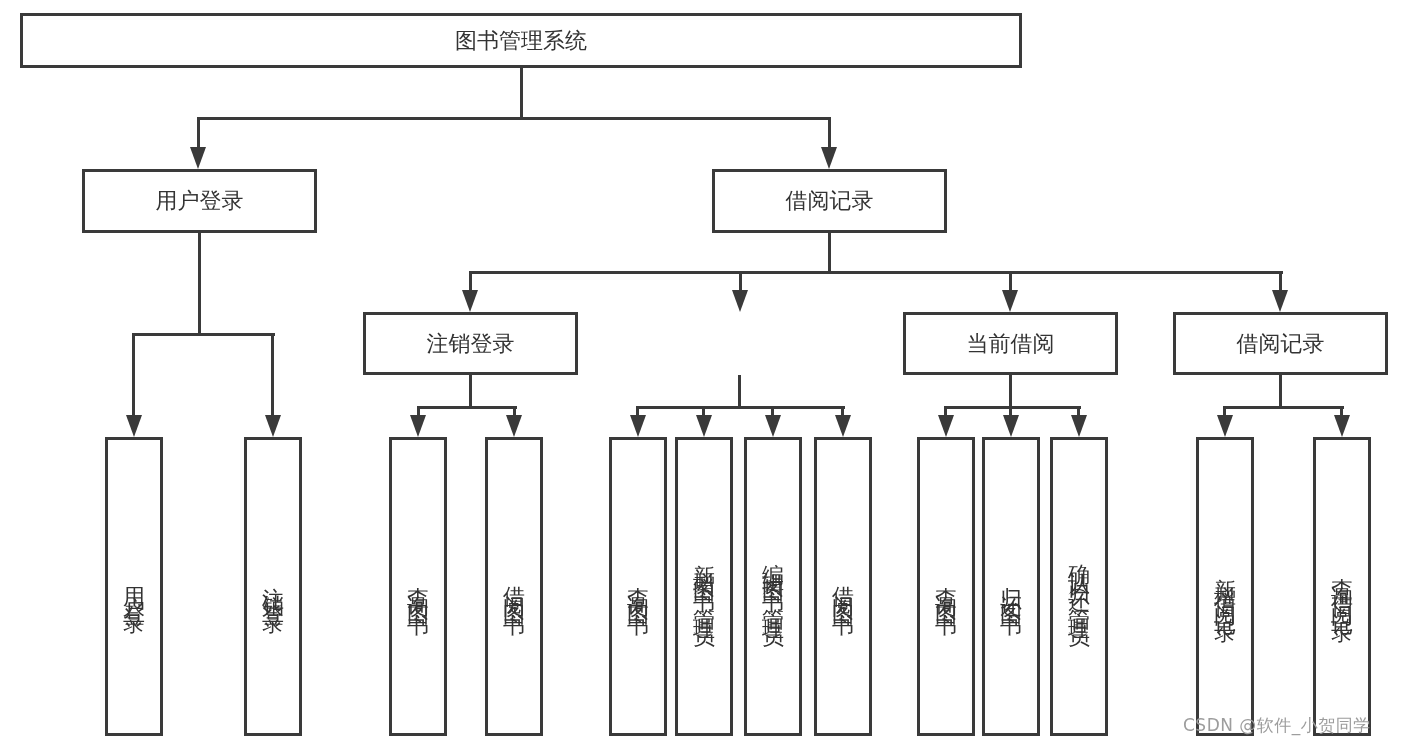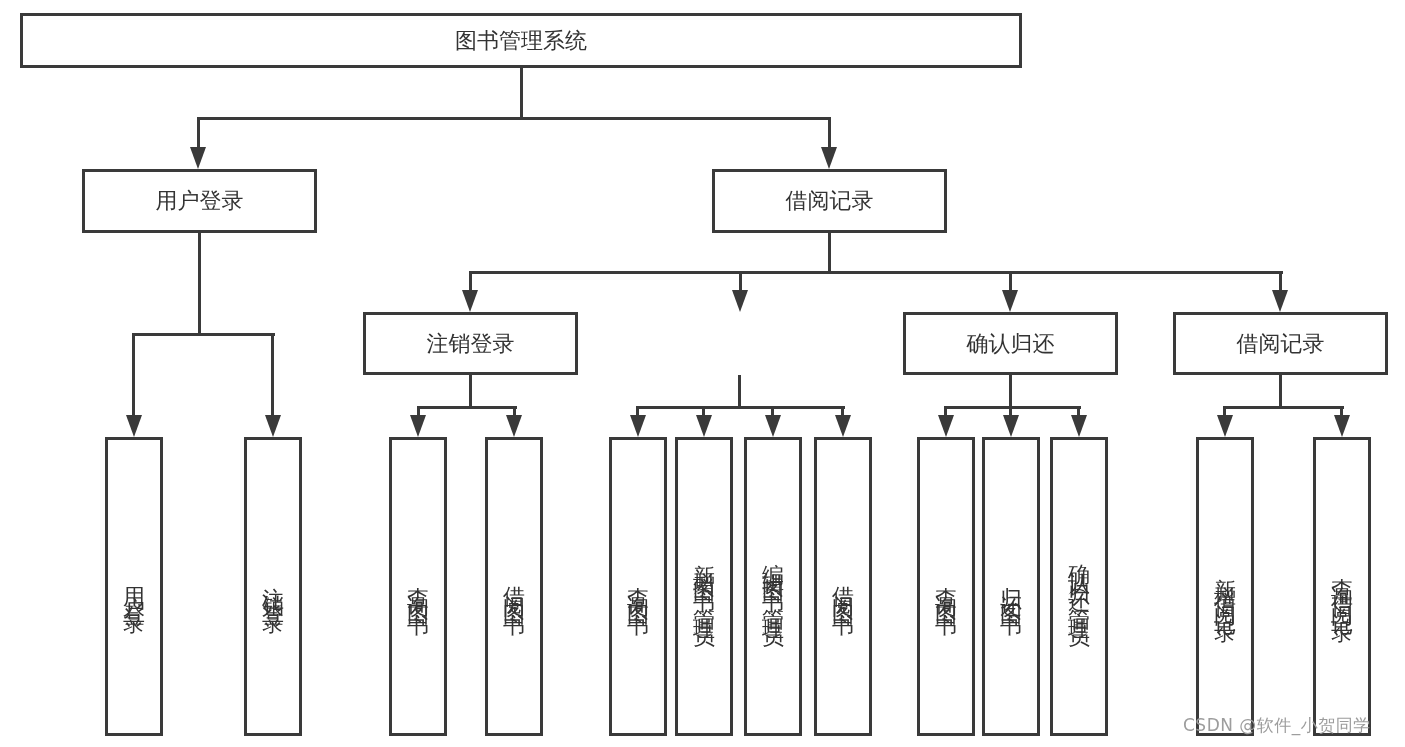--- a/index.html
+++ b/index.html
@@ -124,21 +124,21 @@
     <span>用户登录</span>
   </div>
   <div class="node" style="left:712px;top:169px;width:235px;height:64px">
     <span>借阅记录</span>
   </div>
 
   <div class="node" style="left:363px;top:312px;width:215px;height:63px">
     <span>注销登录</span>
   </div>
   <div class="node" style="left:903px;top:312px;width:215px;height:63px">
-    <span>确认归还</span>
+    <span>当前借阅</span>
   </div>
   <div class="node" style="left:1173px;top:312px;width:215px;height:63px">
     <span>借阅记录</span>
   </div>
 
   <div class="node" style="left:105px;top:437px;width:58px;height:299px">
     <span class="vtext">用户登录</span>
   </div>
   <div class="node" style="left:244px;top:437px;width:58px;height:299px">
     <span class="vtext">注销登录</span>

